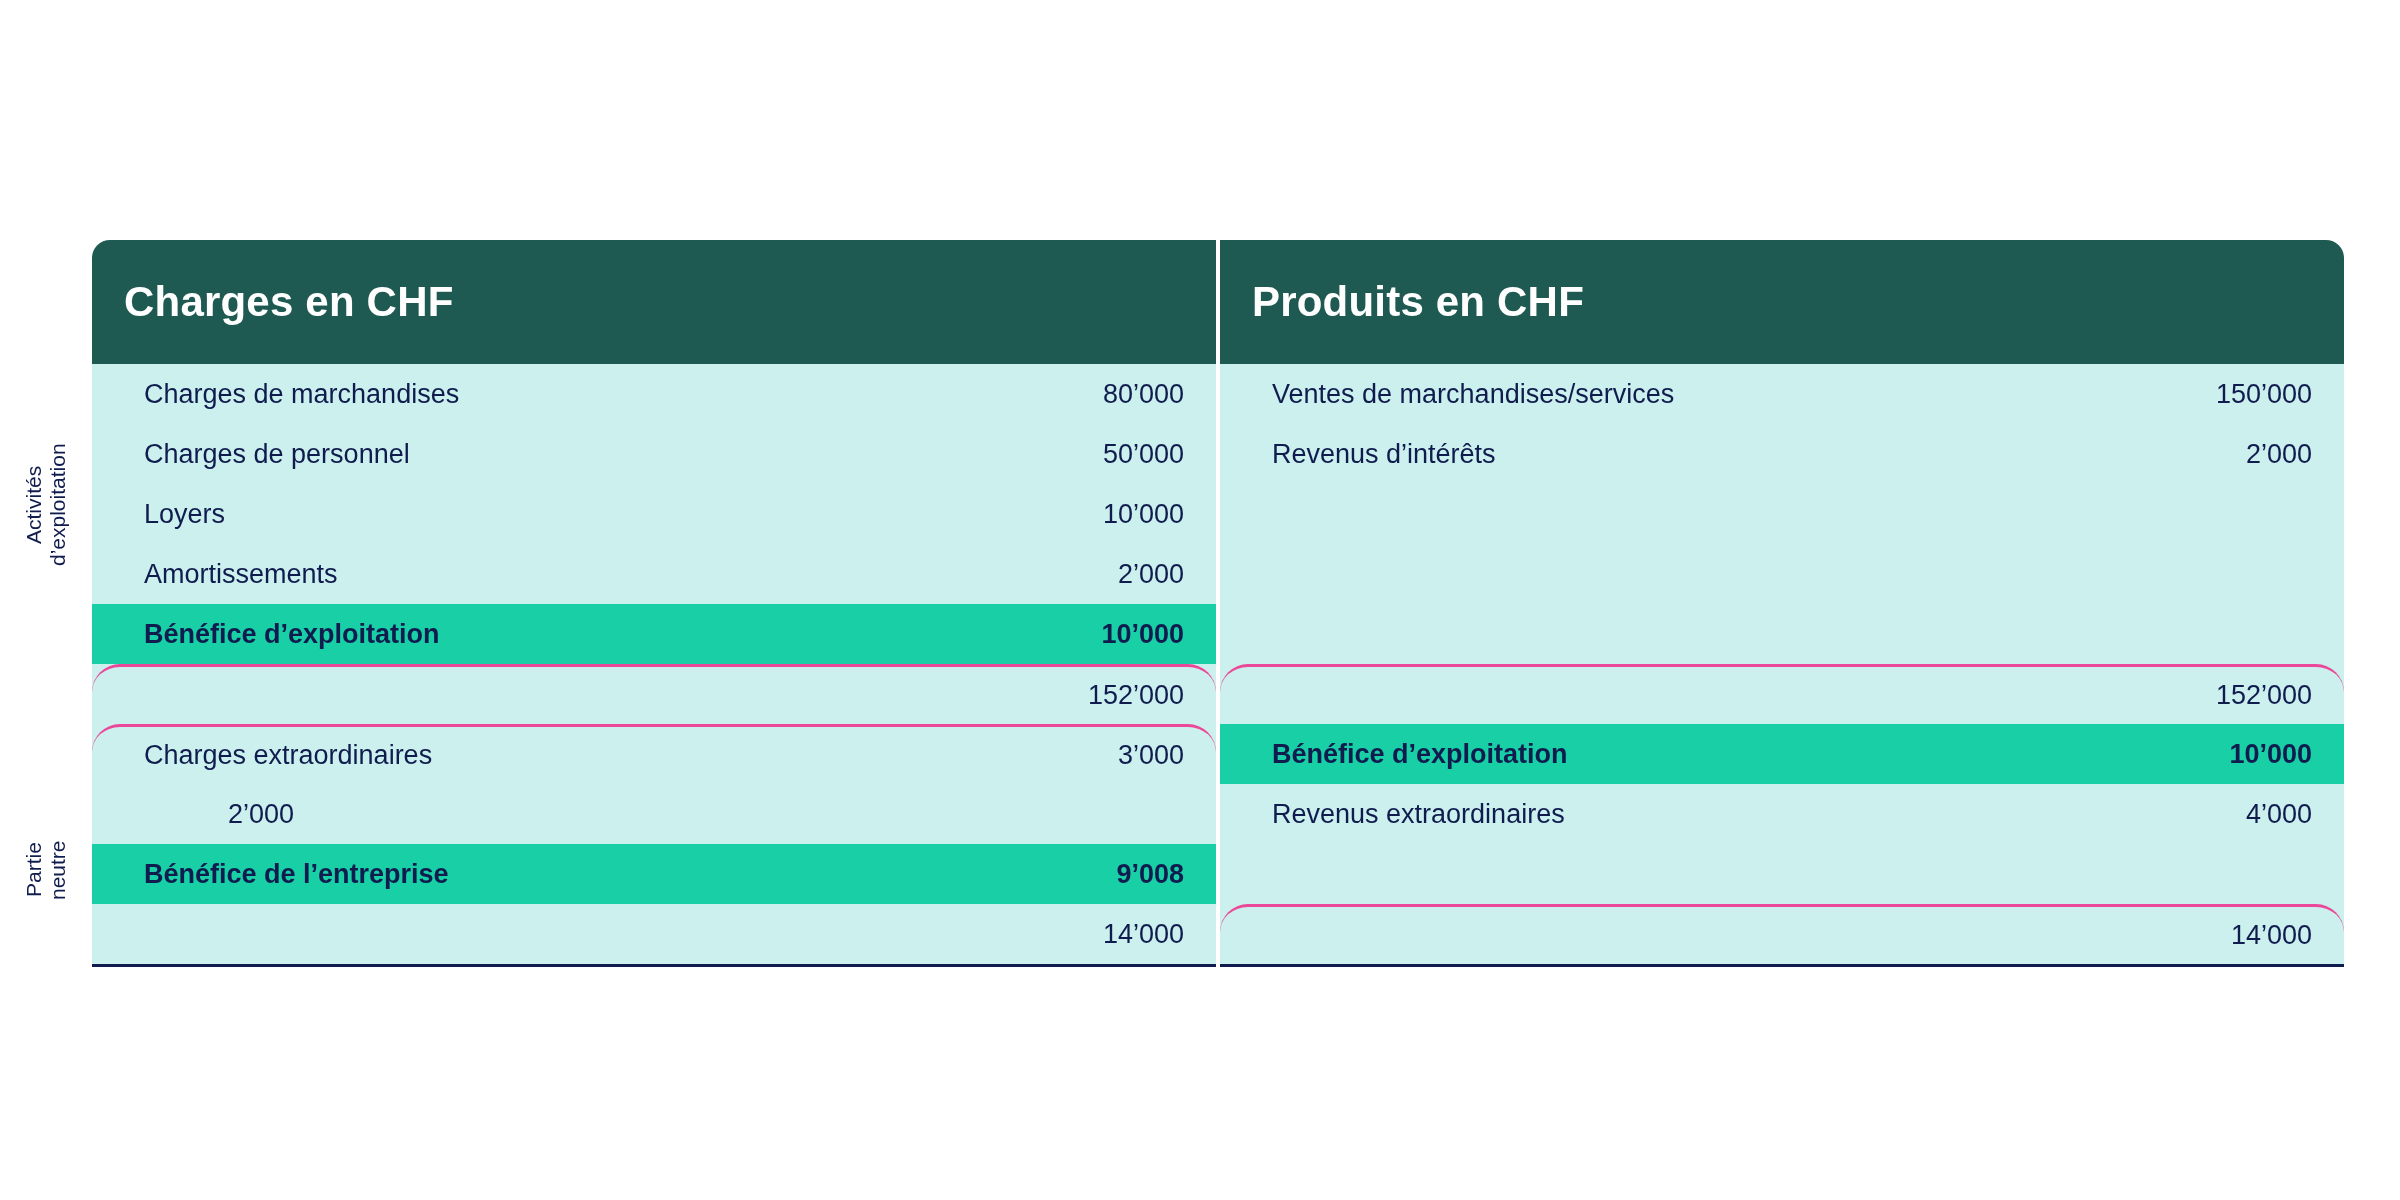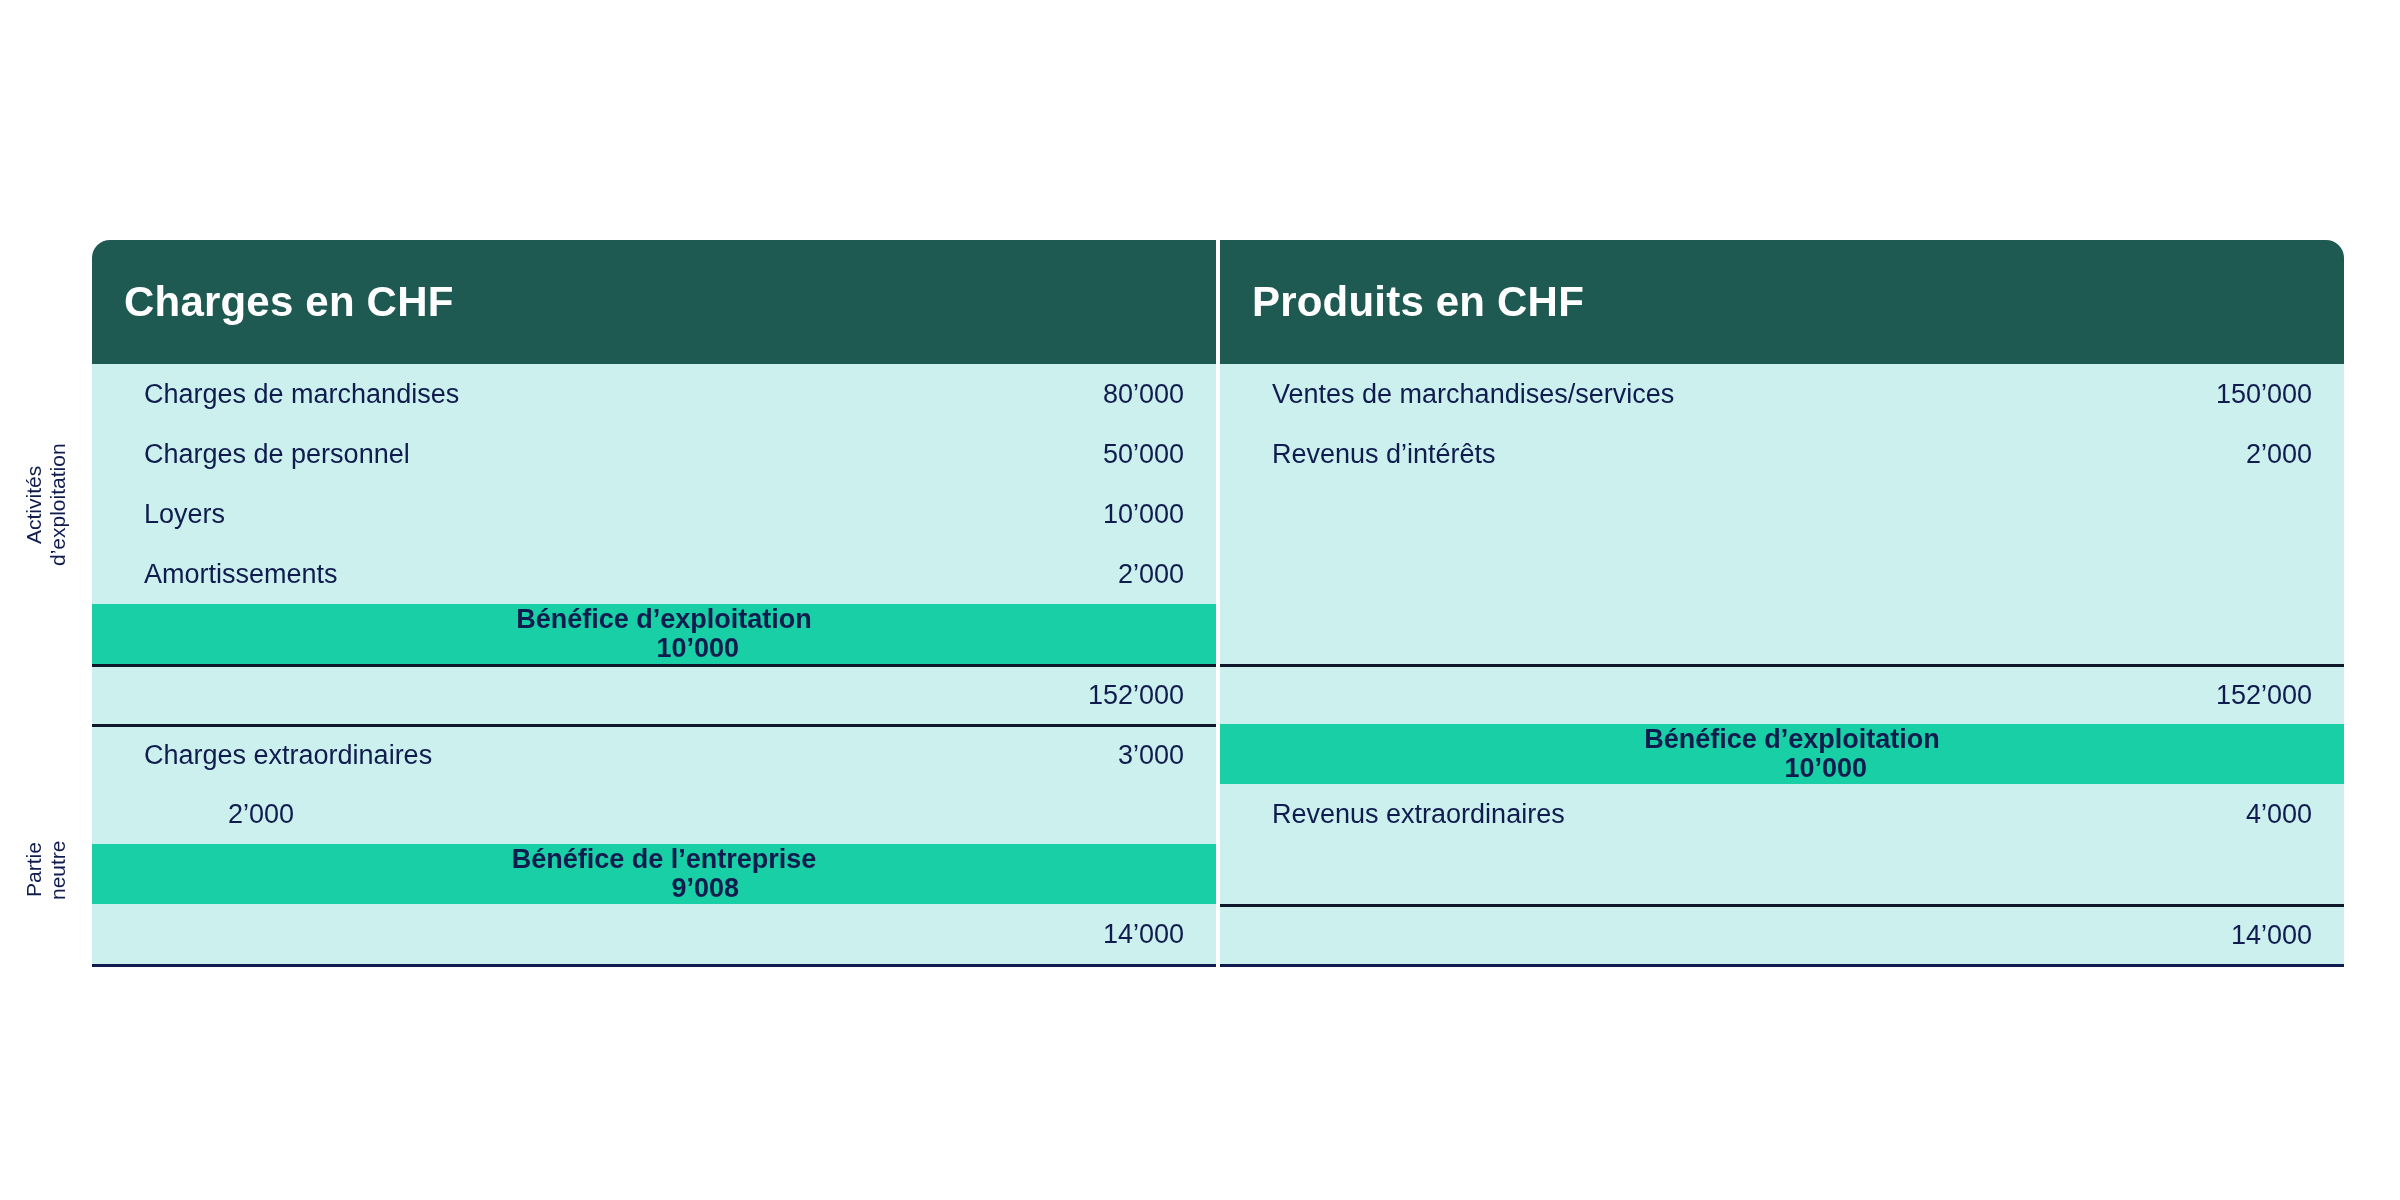--- a/index.html
+++ b/index.html
@@ -96,24 +96,24 @@
     overflow: hidden;
   }
   .row .value {
     flex: 0 0 auto;
     text-align: right;
     min-width: 150px;
   }
   .row.highlight {
     background: #18CFA6;
     font-weight: bold;
-    flex-direction: column;
   }
   .row.total {
-    border-top: 3px solid #0f172a;
+    border-top: 3px solid #ec4899;
+    border-radius: 28px;
   }
   .row.total .label { }
   .row.empty {
     height: 60px;
   }
   .final-rule {
     border-top: 3px solid #101C4E;
   }
 
   

